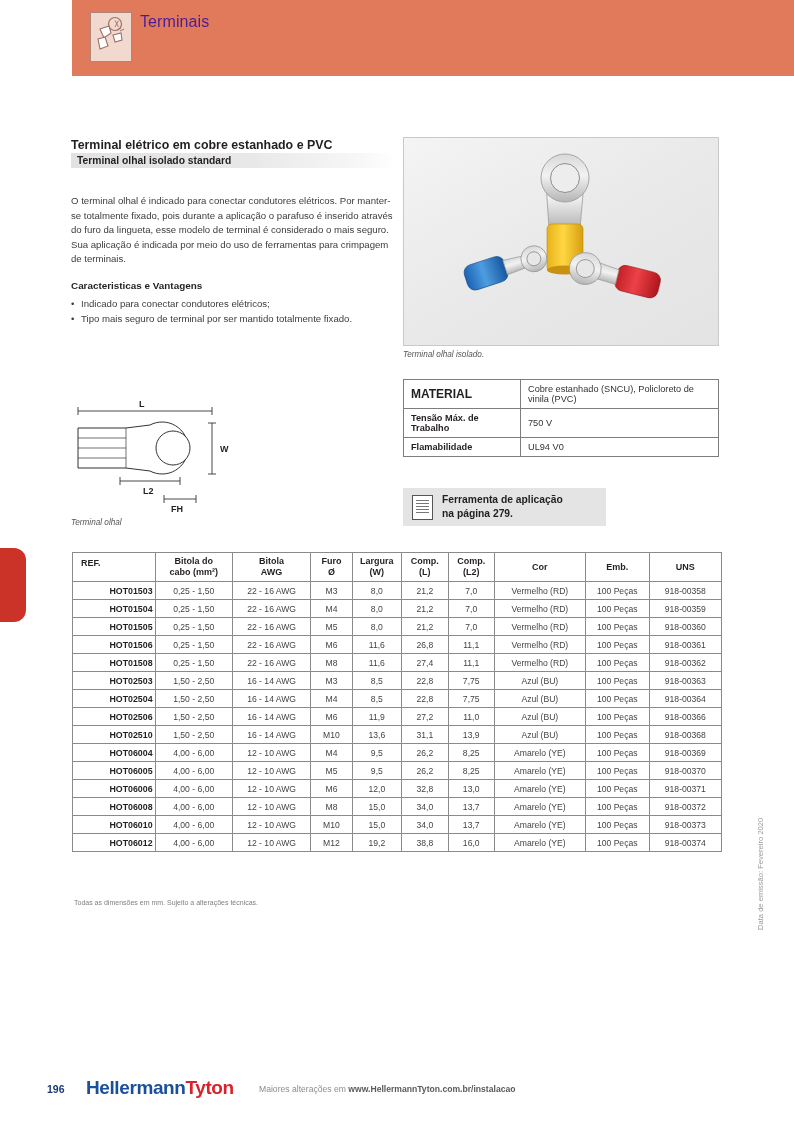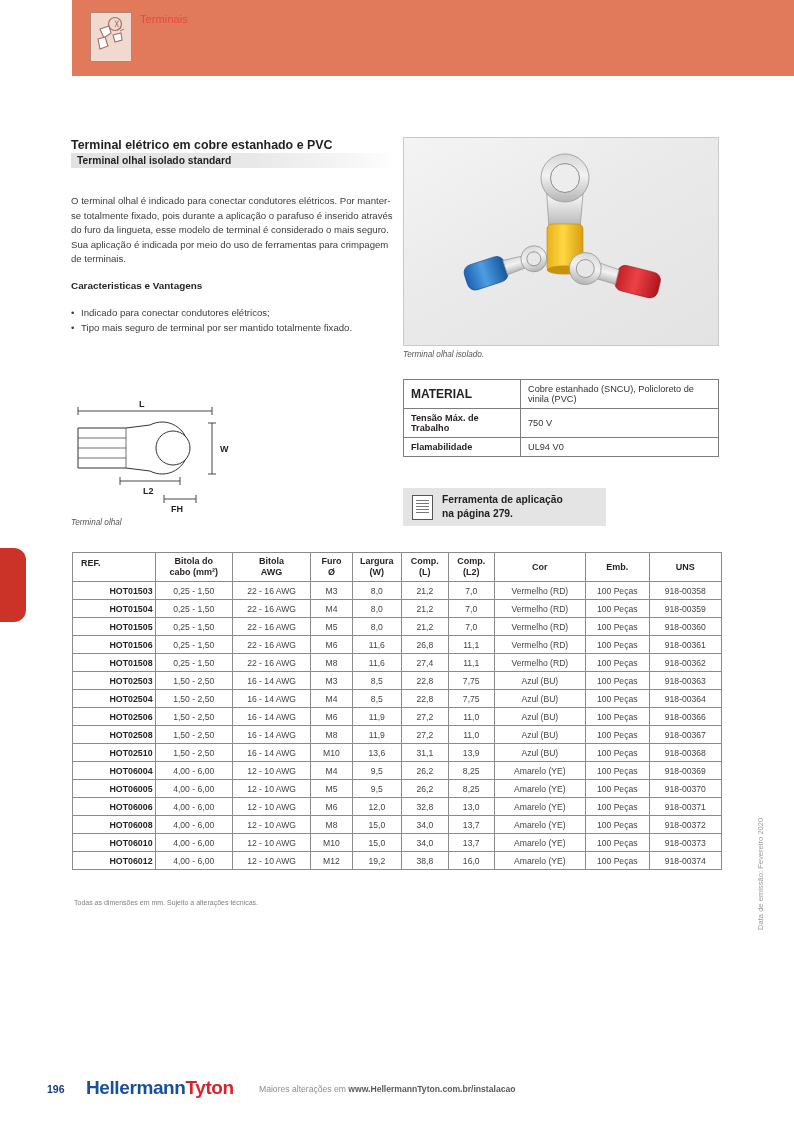--- a/index.html
+++ b/index.html
@@ -36,21 +36,21 @@
     background: #f2d9cf;
     border: 1px solid #b0867a;
     z-index: 4;
   }
   .header-texts { position: absolute; left: 140px; top: 10px; }
   .header-title {
     font-size: 21px; font-weight: normal; color: #1a1a1a;
     line-height: 26px; letter-spacing: 0.1px;
   }
   .header-subtitle {
-    font-size: 11px; color: #ef4444; margin-top: 3px; letter-spacing: 0.1px;
+    font-size: 16px; color: #4c1d95; margin-top: 3px; letter-spacing: 0.1px;
   }
 
   
   .side-tab {
     position: absolute; left: 0; top: 548px;
     width: 26px; height: 74px;
     background: #cc3328;
     border-radius: 0 12px 12px 0;
   }
 
@@ -72,21 +72,21 @@
   .body-copy {
     position: absolute; left: 71px; top: 194px;
     width: 325px;
     font-size: 9.6px; line-height: 14.6px; color: #3c3c3c;
   }
   .features-title {
     position: absolute; left: 71px; top: 280px;
     font-size: 9.9px; font-weight: bold; color: #231f20;
   }
   .features-list {
-    position: absolute; left: 71px; top: 306px;
+    position: absolute; left: 71px; top: 297px;
     width: 330px; list-style: none;
   }
   .features-list li {
     font-size: 9.6px; line-height: 14.6px; color: #3c3c3c;
     padding-left: 10px; position: relative;
   }
   .features-list li::before {
     content: "•"; position: absolute; left: 0; top: 0; color: #3c3c3c;
   }
 
@@ -487,32 +487,20 @@
         <td class="col-awg">16 - 14 AWG</td>
         <td class="col-furo">M6</td>
         <td class="col-larg">11,9</td>
         <td class="col-l">27,2</td>
         <td class="col-l2">11,0</td>
         <td class="col-cor">Azul (BU)</td>
         <td class="col-emb">100 Peças</td>
         <td class="col-uns">918-00366</td>
       </tr>
       <tr>
-        <td class="col-ref ref-cell">HOT02508</td>
-        <td class="col-bitola">1,50 - 2,50</td>
-        <td class="col-awg">16 - 14 AWG</td>
-        <td class="col-furo">M8</td>
-        <td class="col-larg">11,9</td>
-        <td class="col-l">27,2</td>
-        <td class="col-l2">11,0</td>
-        <td class="col-cor">Azul (BU)</td>
-        <td class="col-emb">100 Peças</td>
-        <td class="col-uns">918-00367</td>
-      </tr>
-      <tr>
         <td class="col-ref ref-cell">HOT02510</td>
         <td class="col-bitola">1,50 - 2,50</td>
         <td class="col-awg">16 - 14 AWG</td>
         <td class="col-furo">M10</td>
         <td class="col-larg">13,6</td>
         <td class="col-l">31,1</td>
         <td class="col-l2">13,9</td>
         <td class="col-cor">Azul (BU)</td>
         <td class="col-emb">100 Peças</td>
         <td class="col-uns">918-00368</td>

